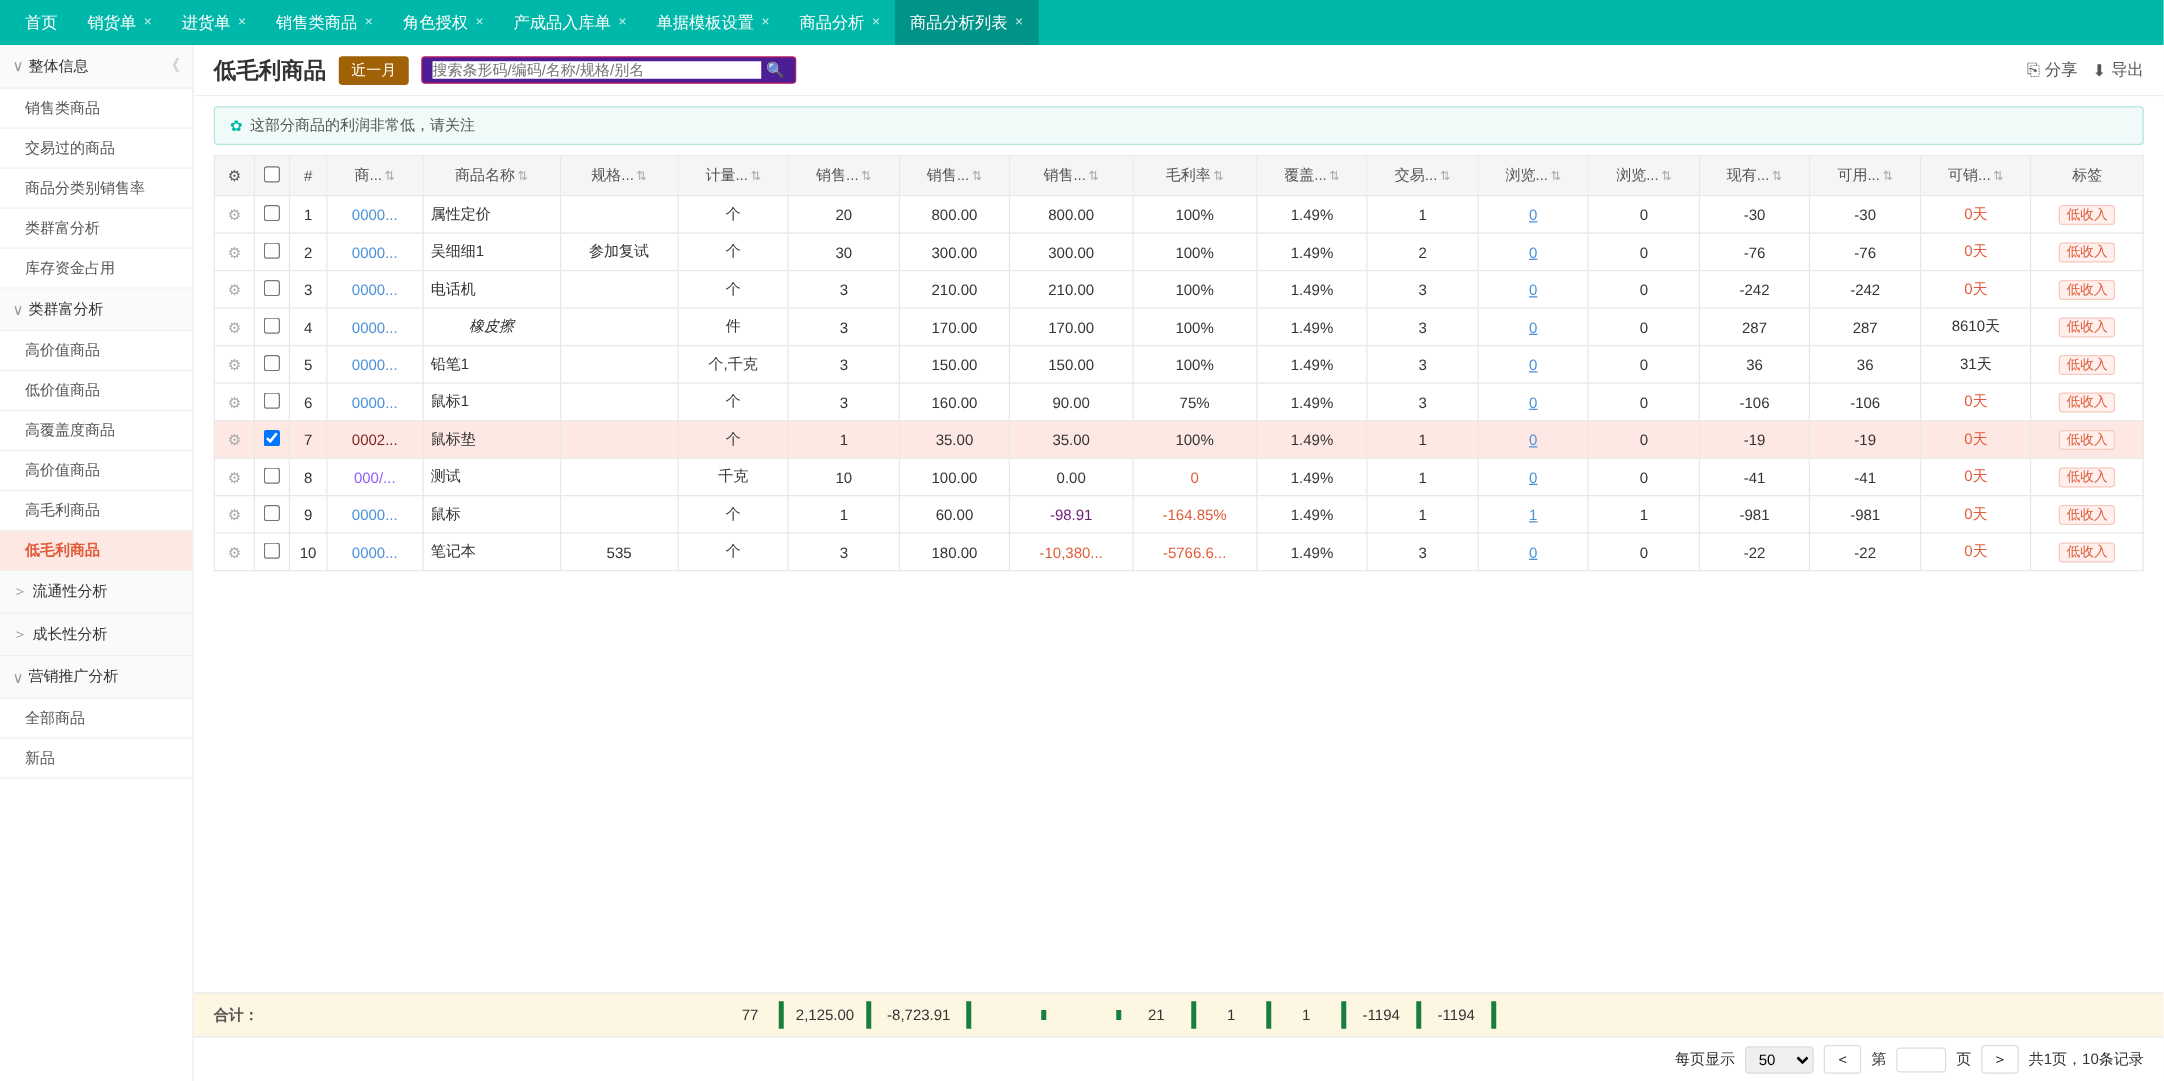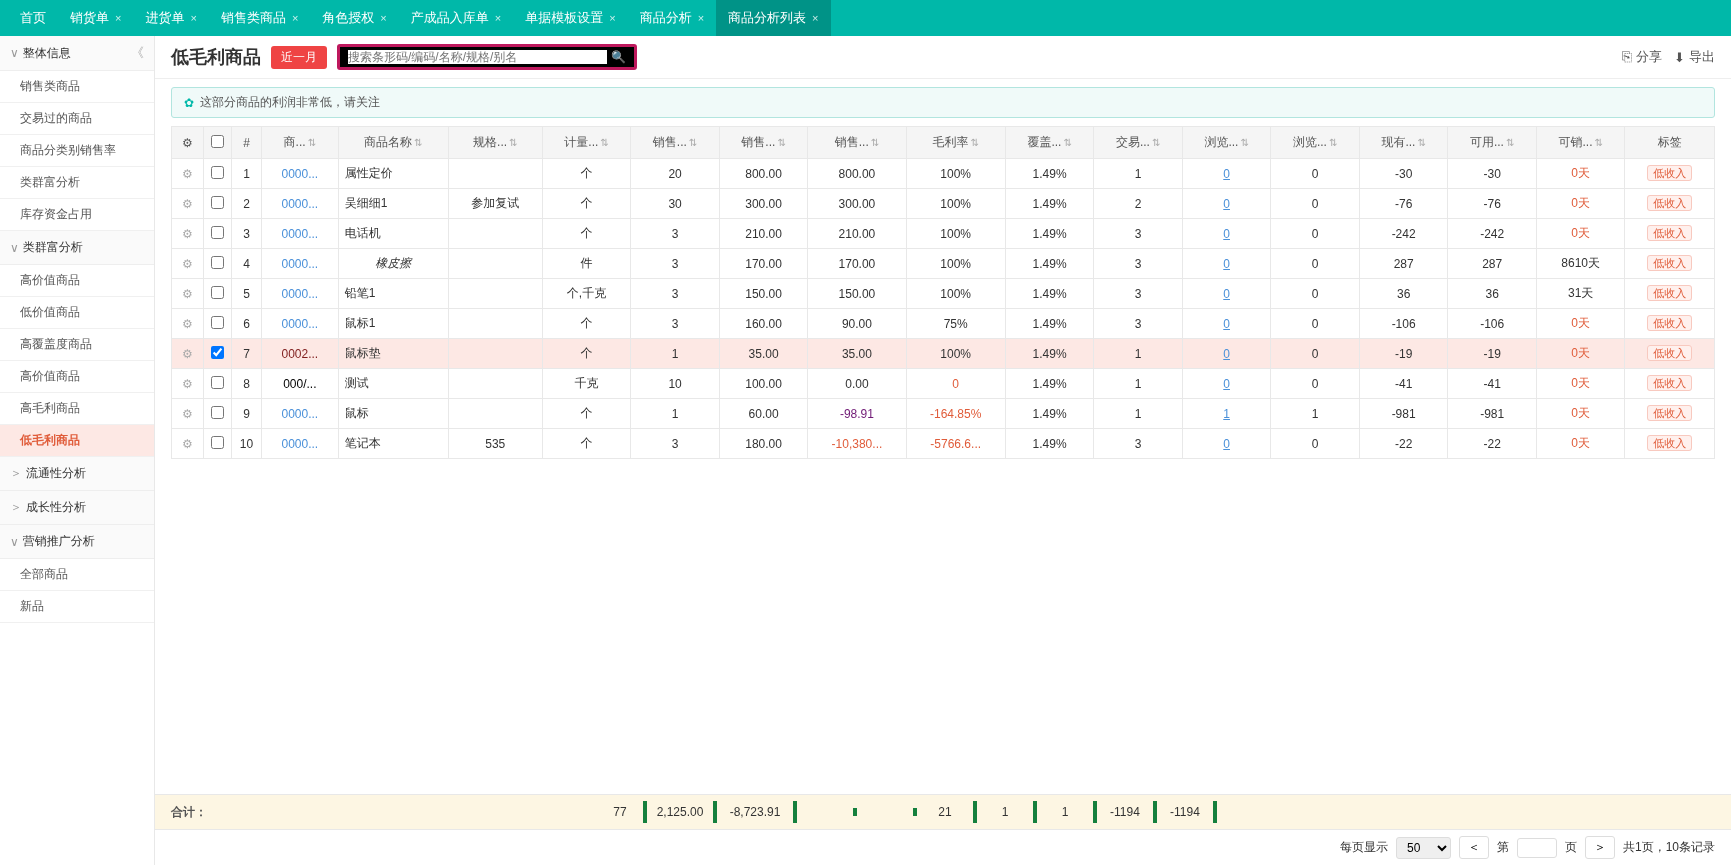--- a/index.html
+++ b/index.html
@@ -74,36 +74,36 @@
       border-bottom: 1px solid #eee;
       background: #fff;
     }
     .page-title {
       font-size: 18px;
       font-weight: bold;
       color: #333;
       margin-right: 10px;
     }
     .date-btn {
-      background: #ef4444;
+      background: #a16207;
       color: #fff;
       border: none;
       border-radius: 3px;
       padding: 3px 10px;
       font-size: 12px;
       cursor: pointer;
       margin-right: 10px;
     }
     .search-box {
       display: flex;
       align-items: center;
-      border: 3px solid #be185d;
+      border: 1px solid #be185d;
       border-radius: 3px;
       padding: 3px 8px;
-      background: #000000;
+      background: #4c1d95;
       flex: 1;
       max-width: 300px;
     }
     .search-box input {
       border: none;
       outline: none;
       font-size: 12px;
       width: 100%;
       color: #999;
     }
@@ -190,21 +190,21 @@
 
     
     .table-footer {
       background: #fdf6e3;
       border-top: 1px solid #e8e8e8;
       padding: 6px 16px;
       display: flex;
       align-items: center;
       font-size: 12px;
     }
-    .footer-label { font-weight: bold; margin-right: 20px; color: #555; }
+    .footer-label { font-weight: bold; color: #555; }
     .footer-cell {
       padding: 4px 6px;
       text-align: center;
       border-right: 4px solid #15803d;
     }
 
     
     .bottom-bar {
       display: flex;
       align-items: center;
@@ -516,21 +516,21 @@
     <td>0</td>
     <td>-19</td>
     <td>-19</td>
     <td style="color:#e05c3a;">0天</td>
     <td><span class="tag-low-income">低收入</span></td>
   </tr>
             <tr>
     <td style="color:#aaa;">⚙</td>
     <td><input type="checkbox" style=""></td>
     <td>8</td>
-    <td style="color:#000000;cursor:pointer;">000/...</td>
+    <td style="color:#8b5cf6;cursor:pointer;">000/...</td>
     <td style="text-align:left;">测试</td>
     <td></td>
     <td>千克</td>
     <td>10</td>
     <td>100.00</td>
     <td style="">0.00</td>
     <td style="color:#e05c3a;">0</td>
     <td>1.49%</td>
     <td>1</td>
     <td style="color:#4a90d9;text-decoration:underline;cursor:pointer;">0</td>

